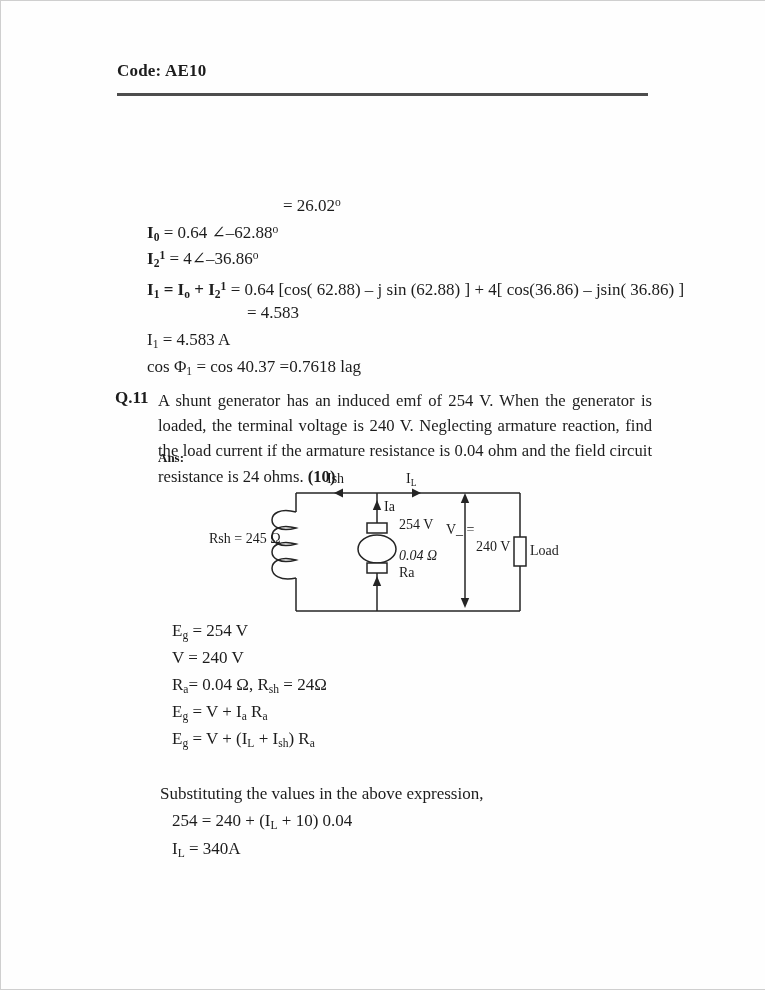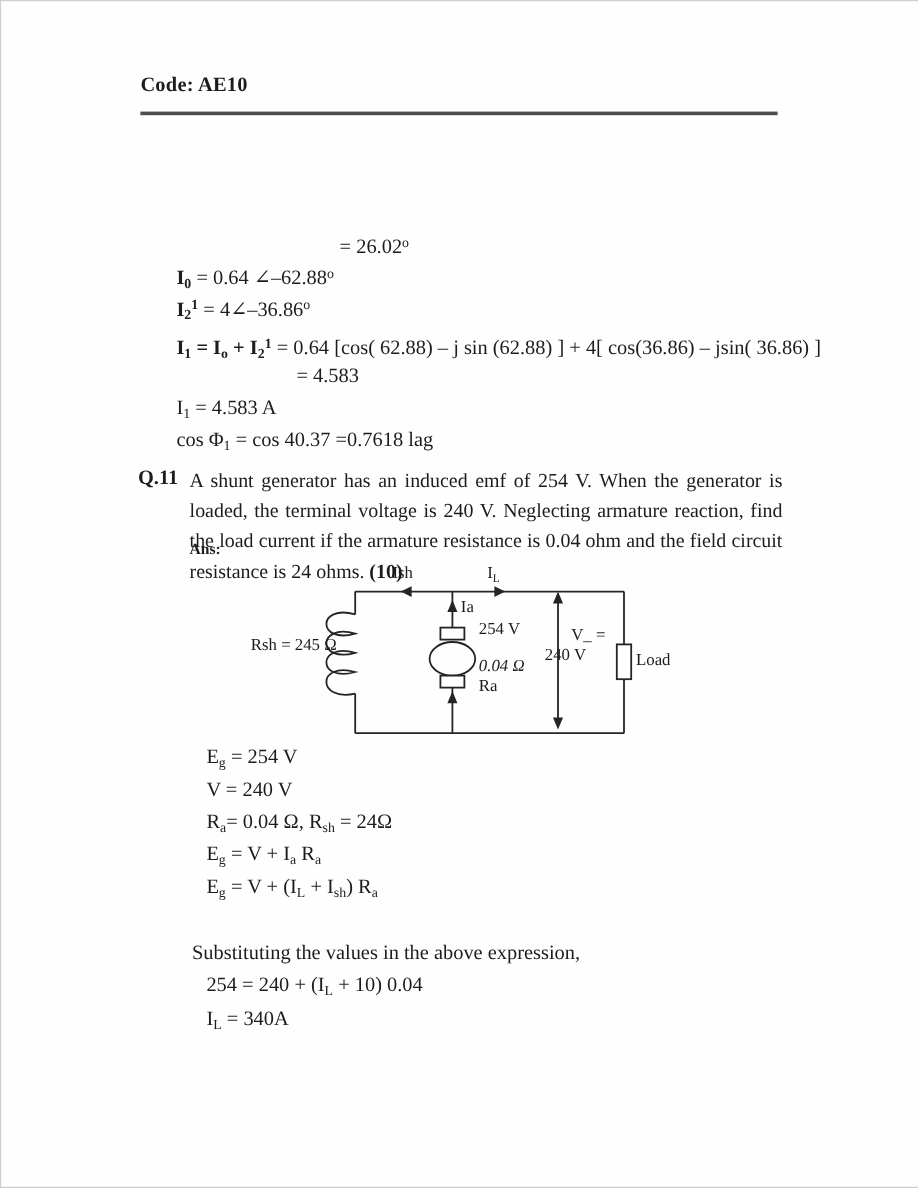--- a/index.html
+++ b/index.html
@@ -89,22 +89,22 @@
     </g>
   </svg>
 
   <div class="abs dlabel" style="left:327px;top:471px;">Ish</div>
   <div class="abs dlabel" style="left:406px;top:471px;">I<sub>L</sub></div>
   <div class="abs dlabel" style="left:384px;top:499px;">Ia</div>
   <div class="abs dlabel" style="left:399px;top:517px;">254 V</div>
   <div class="abs dlabel" style="left:399px;top:548px;font-style:italic;">0.04 Ω</div>
   <div class="abs dlabel" style="left:399px;top:565px;">Ra</div>
   <div class="abs dlabel" style="left:209px;top:531px;">Rsh = 245 Ω</div>
-  <div class="abs dlabel" style="left:476px;top:522px;">V_ =</div>
-  <div class="abs dlabel" style="left:454px;top:539px;">240 V</div>
+  <div class="abs dlabel" style="left:446px;top:522px;">V_ =</div>
+  <div class="abs dlabel" style="left:476px;top:539px;">240 V</div>
   <div class="abs dlabel" style="left:530px;top:543px;">Load</div>
 
   <div class="abs eq" style="left:172px;top:621px;"><span>E<sub>g</sub> = 254 V</span></div>
   <div class="abs eq" style="left:172px;top:648px;"><span>V = 240 V</span></div>
   <div class="abs eq" style="left:172px;top:675px;"><span>R<sub>a</sub>= 0.04 Ω, R<sub>sh</sub> = 24Ω</span></div>
   <div class="abs eq" style="left:172px;top:702px;"><span>E<sub>g</sub> = V + I<sub>a</sub> R<sub>a</sub></span></div>
   <div class="abs eq" style="left:172px;top:729px;"><span>E<sub>g</sub> = V + (I<sub>L</sub> + I<sub>sh</sub>) R<sub>a</sub></span></div>
   <div class="abs eq" style="left:160px;top:784px;"><span>Substituting the values in the above expression,</span></div>
   <div class="abs eq" style="left:172px;top:811px;"><span>254 = 240 + (I<sub>L</sub> + 10) 0.04</span></div>
   <div class="abs eq" style="left:172px;top:839px;"><span>I<sub>L</sub> = 340A</span></div>

